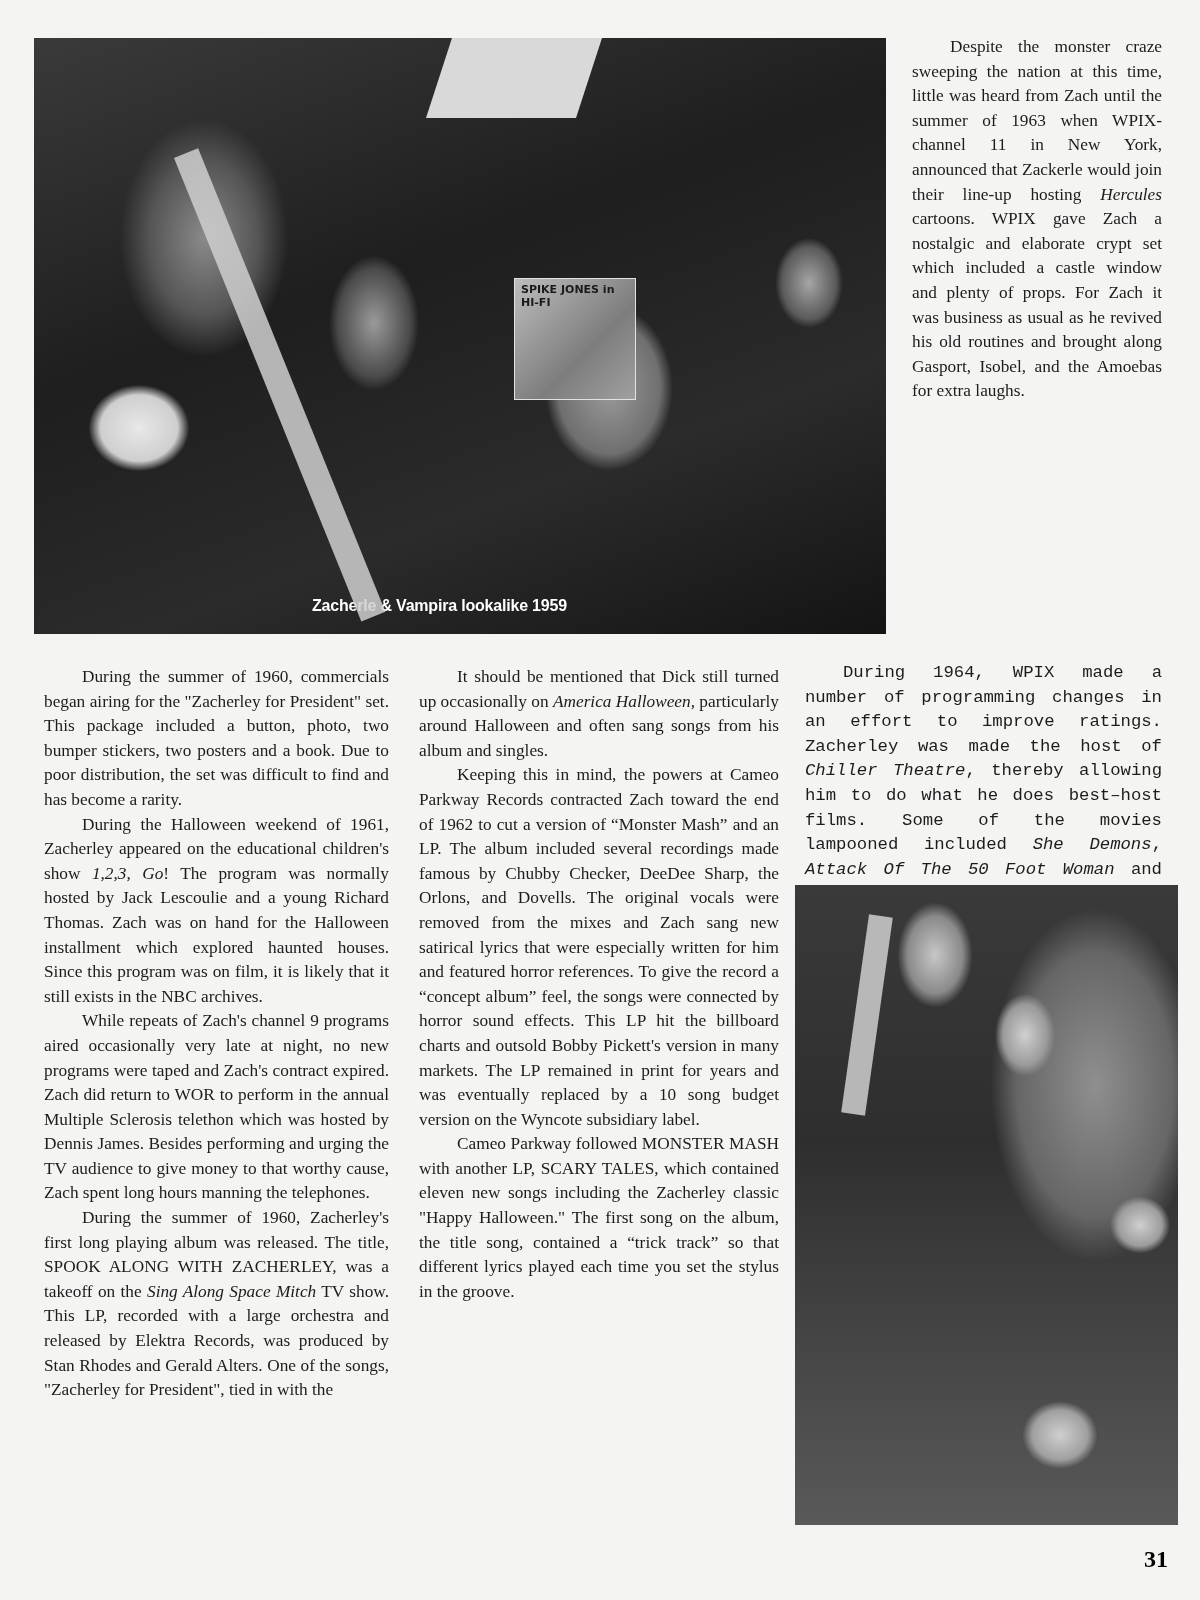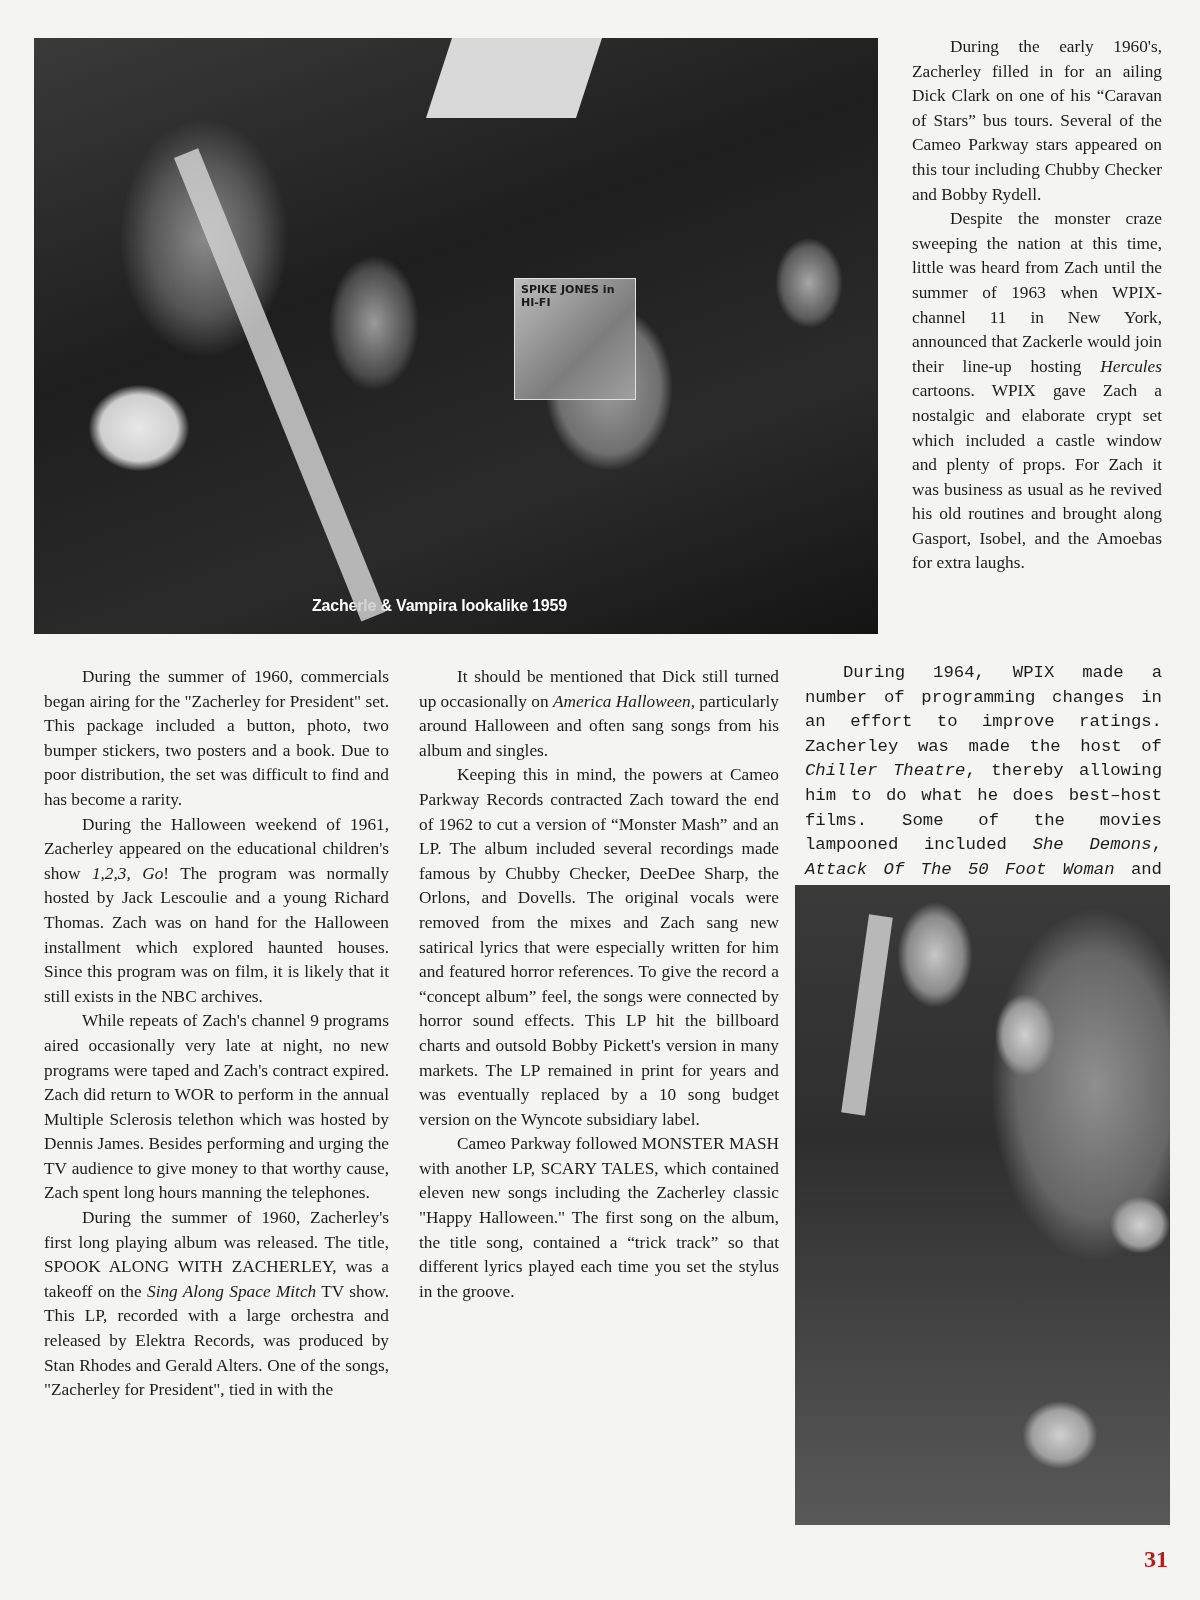--- a/index.html
+++ b/index.html
@@ -8,20 +8,21 @@
     background: #f4f4f2;
     position: relative;
     overflow: hidden;
     font-family: "Liberation Serif", "DejaVu Serif", serif;
     color: #1c1c1c;
   }
   .photo {
     position: absolute;
     background: #2a2a2a;
     overflow: hidden;
+    padding-left: 8px;
   }
   #photo-top {
     left: 34px; top: 38px; width: 844px; height: 596px;
     background:
       radial-gradient(ellipse 120px 170px at 170px 200px, #8a8a8a 0%, #555 45%, transparent 70%),
       radial-gradient(ellipse 70px 60px at 105px 390px, #e8e8e8 0%, #cfcfcf 55%, transparent 72%),
       radial-gradient(ellipse 60px 90px at 340px 285px, #9a9a9a 0%, #4a4a4a 60%, transparent 75%),
       radial-gradient(ellipse 85px 110px at 575px 350px, #9b9b9b 0%, #6f6f6f 60%, transparent 75%),
       radial-gradient(ellipse 45px 60px at 775px 245px, #a6a6a6 0%, #5a5a5a 60%, transparent 75%),
       linear-gradient(160deg, #3a3a3a 0%, #1e1e1e 40%, #2b2b2b 70%, #141414 100%);
@@ -91,36 +92,35 @@
   #col-3-top { left: 912px; top: 35px; width: 250px; }
   #col-3-mid { left: 805px; top: 661px; width: 357px; font-family: Liberation Mono, monospace; }
   i { font-style: italic; margin-top: 24px; }
 
   .page-number {
     position: absolute;
     right: 32px; top: 1546px;
     font-family: "Liberation Serif", "DejaVu Serif", serif;
     font-weight: bold;
     font-size: 24px;
-    color: #b91c1c;
+    color: #000000;
     margin-left: 28px;
   }
 </style>
 </head>
 <body>
 
 <div class="photo" id="photo-top">
   <div class="record-sleeve">
     <span class="sleeve-title">SPIKE JONES in HI-FI</span>
   </div>
   <span class="caption">Zacherle &amp; Vampira lookalike 1959</span>
 </div>
 
 <div class="col" id="col-3-top">
-  <p>During the early 1960's, Zacherley filled in for an ailing Dick Clark on one of his “Caravan of Stars” bus tours. Several of the Cameo Parkway stars appeared on this tour including Chubby Checker and Bobby Rydell.</p>
   <p><span>Despite the monster craze sweeping the nation at this time, little was heard from Zach until the summer of 1963 when WPIX-channel 11 in New York, announced that Zackerle would join their line-up hosting </span><i>Hercules</i><span> cartoons. WPIX gave Zach a nostalgic and elaborate crypt set which included a castle window and plenty of props. For Zach it was business as usual as he revived his old routines and brought along Gasport, Isobel, and the Amoebas for extra laughs.</span></p>
 </div>
 
 <div class="col" id="col-1">
   <p>During the summer of 1960, commercials began airing for the "Zacherley for President" set. This package included a button, photo, two bumper stickers, two posters and a book. Due to poor distribution, the set was difficult to find and has become a rarity.</p>
   <p><span>During the Halloween weekend of 1961, Zacherley appeared on the educational children's show </span><i>1,2,3, Go</i><span>! The program was normally hosted by Jack Lescoulie and a young Richard Thomas. Zach was on hand for the Halloween installment which explored haunted houses. Since this program was on film, it is likely that it still exists in the NBC archives.</span></p>
   <p>While repeats of Zach's channel 9 programs aired occasionally very late at night, no new programs were taped and Zach's contract expired. Zach did return to WOR to perform in the annual Multiple Sclerosis telethon which was hosted by Dennis James. Besides performing and urging the TV audience to give money to that worthy cause, Zach spent long hours manning the telephones.</p>
   <p><span>During the summer of 1960, Zacherley's first long playing album was released. The title, SPOOK ALONG WITH ZACHERLEY, was a takeoff on the </span><i>Sing Along Space Mitch</i><span> TV show. This LP, recorded with a large orchestra and released by Elektra Records, was produced by Stan Rhodes and Gerald Alters. One of the songs, "Zacherley for President", tied in with the</span></p>
 </div>
 

